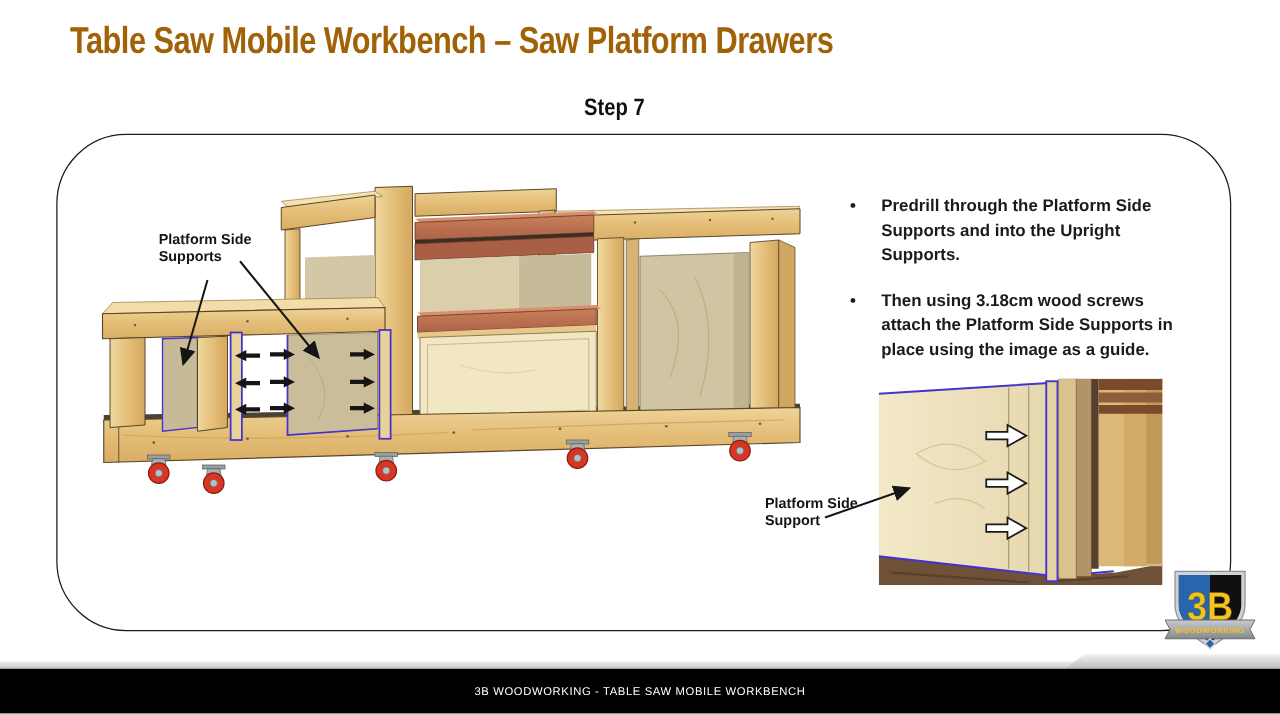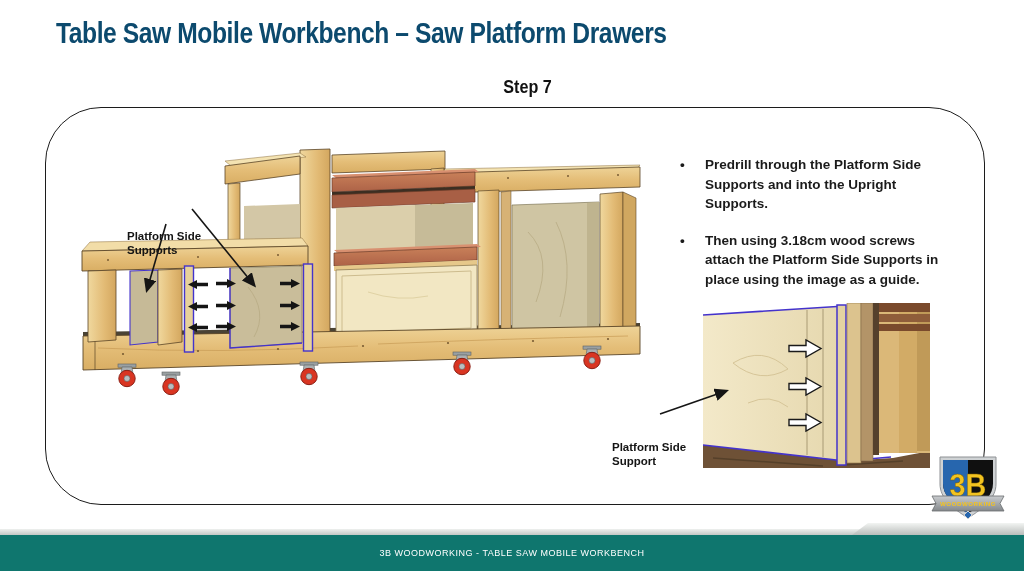--- a/index.html
+++ b/index.html
@@ -3,52 +3,52 @@
 <meta charset="utf-8">
 <style>
   html,body{margin:0;padding:0;background:#fff;}
   .slide{
     position:relative;width:1024px;height:571px;background:#ffffff;overflow:hidden;
     font-family:"Liberation Sans",sans-serif;
   }
   .abs{position:absolute;}
   
   .title{
-    left:56px;top:16px;color:#0c4a6e;font-size:30px;font-weight:bold;
+    left:56px;top:16px;color:#a16207;font-size:30px;font-weight:bold;
     letter-spacing:-0.5px;white-space:nowrap;
   }
   .title>span{display:inline-block;transform:scaleX(0.82);transform-origin:left center;}
   
-  .step{left:428px;top:76px;width:200px;text-align:center;color:#111;font-size:19px;font-weight:bold;}
+  .step{left:392px;top:76px;width:200px;text-align:center;color:#111;font-size:19px;font-weight:bold;}
   .step>span{display:inline-block;transform:scaleX(0.85);transform-origin:center;}
   
   .container{
     left:45px;top:107px;width:938px;height:396px;
     border:1.6px solid #1c1c1c;border-radius:56px;background:#fff;
   }
   
   .bullet-list{list-style:none;margin:6px;padding:0;color:#1b1b1b;font-weight:bold;}
   .bullet-list li{position:relative;padding-left:29px;}
   .bullet-list li::before{content:"\2022";position:absolute;left:4px;top:0;}
   .bullet-text{white-space:pre-line;}
   .right-bullets{left:670px;top:149px;width:272px;font-size:13.5px;line-height:19.5px;}
   .right-bullets li{margin-bottom:17px;}
   .left-bullet{left:128px;top:429px;width:420px;font-size:13.5px;line-height:20px;}
   .left-bullet li{padding-left:23px;}
   .left-bullet li::before{left:0;}
-  .callout-label{color:#141414;font-size:11.5px;font-weight:bold;line-height:14px;white-space:pre-line;margin-top:44px;}
+  .callout-label{color:#141414;font-size:11.5px;font-weight:bold;line-height:14px;white-space:pre-line;}
   .label-main{left:127px;top:185px;width:96px;}
   .label-inset{left:612px;top:396px;width:84px;}
   
   .silver-strip{left:0;top:529px;width:1024px;height:6px;
     background:linear-gradient(#eef0ee,#c3c7c5);}
   .silver-accent{left:852px;top:523px;width:172px;height:12px;
     background:linear-gradient(#f2f4f2,#b9bdbb);
     clip-path:polygon(16px 0,100% 0,100% 100%,0 100%);}
-  .footer-bar{left:0;top:535px;width:1024px;height:36px;background:#0f766e;
+  .footer-bar{left:0;top:535px;width:1024px;height:36px;background:#000000;
     display:flex;align-items:center;justify-content:center;}
   .footer-text{color:#ffffff;font-size:9px;letter-spacing:0.5px;}
   svg{display:block;}
 </style>
 </head>
 <body>
 
 <div class="slide">
 
   <div class="abs title"><span>Table Saw Mobile Workbench – Saw Platform Drawers</span></div>

